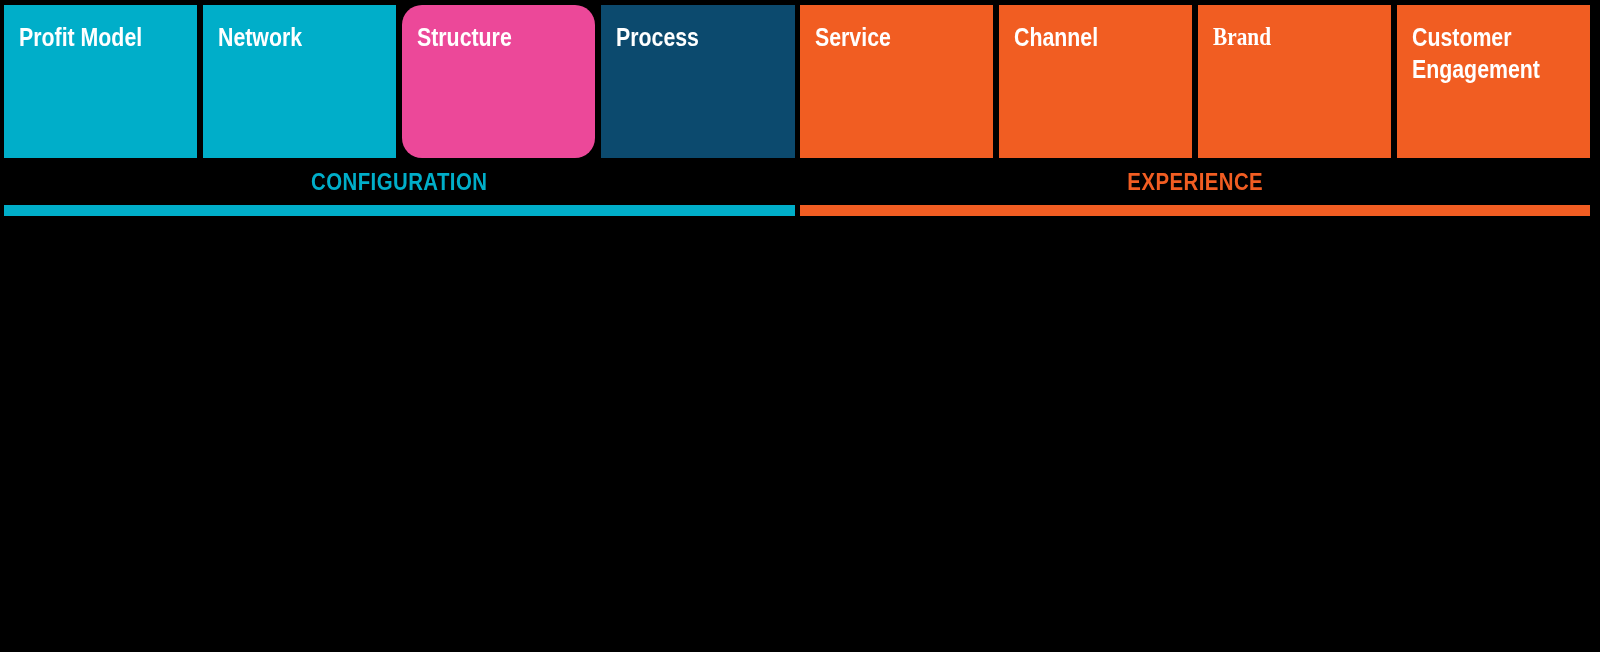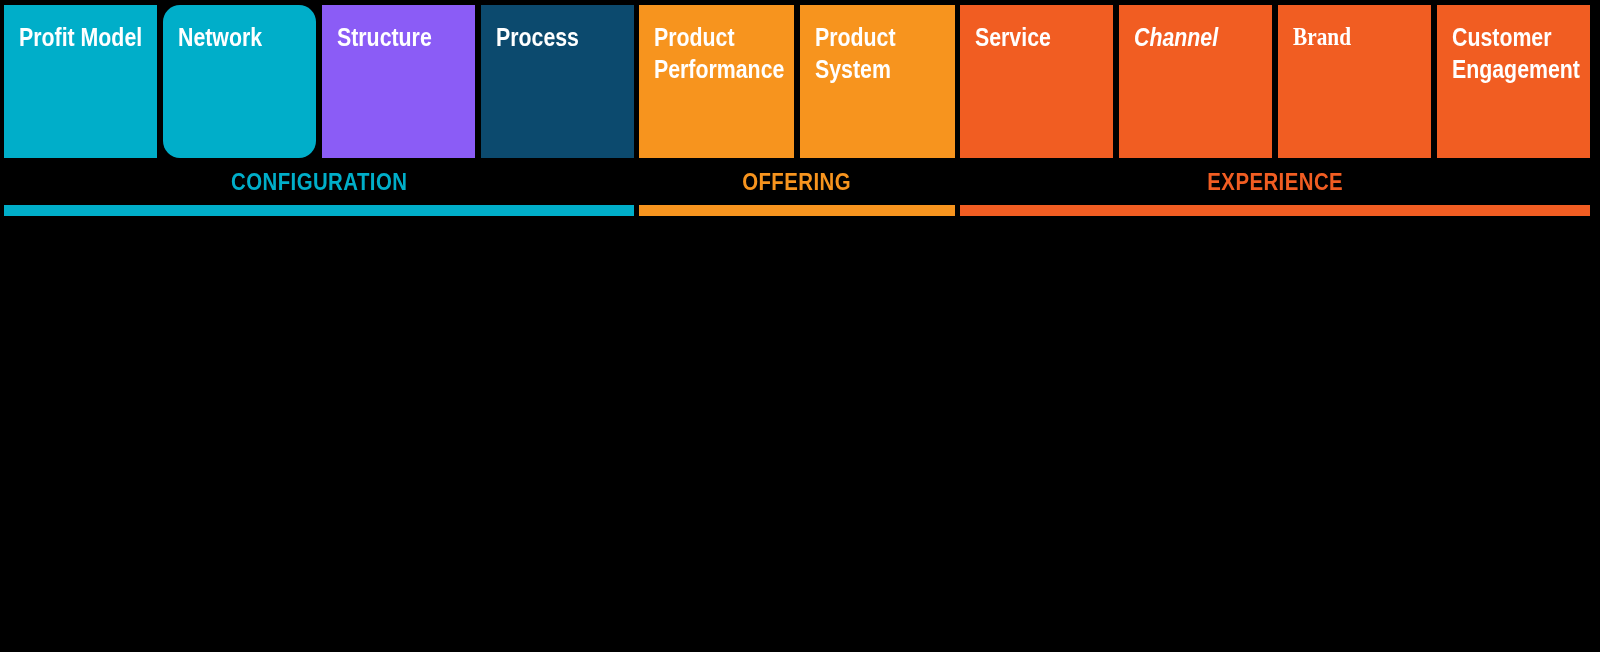--- a/index.html
+++ b/index.html
@@ -68,57 +68,44 @@
 <body>
 
 <div class="canvas">
   <div class="sections" id="sections">
   <div class="section" style="flex-grow: 4;">
     <div class="boxes">
   <div class="box" style="background: rgb(0, 174, 201);">
     <span class="box-label">Profit Model</span>
   </div>
 
-  <div class="box" style="background: rgb(0, 174, 201); border-radius: 17px;">
+  <div class="box" style="background: rgb(0, 174, 201);">
     <span class="box-label">Network</span>
   </div>
 
-  <div class="box" style="background: #8b5cf6;">
+  <div class="box" style="background: #ec4899; border-radius: 20px;">
     <span class="box-label">Structure</span>
   </div>
 
   <div class="box" style="background: #0c4a6e;">
     <span class="box-label">Process</span>
   </div>
 </div>
     <div class="section-label" style="color: rgb(0, 174, 201);">CONFIGURATION</div>
     <div class="section-bar" style="background: rgb(0, 174, 201);"></div>
   </div>
 
-  <div class="section" style="flex-grow: 2;">
-    <div class="boxes">
-  <div class="box" style="background: rgb(247, 148, 30);">
-    <span class="box-label">Product Performance</span>
-  </div>
-
-  <div class="box" style="background: rgb(247, 148, 30);">
-    <span class="box-label">Product System</span>
-  </div>
-</div>
-    <div class="section-label" style="color: rgb(247, 148, 30);">OFFERING</div>
-    <div class="section-bar" style="background: rgb(247, 148, 30);"></div>
-  </div>
 
   <div class="section" style="flex-grow: 4; justify-content: flex-end;">
     <div class="boxes">
   <div class="box" style="background: rgb(241, 93, 34);">
     <span class="box-label">Service</span>
   </div>
 
-  <div class="box" style="background: rgb(241, 93, 34); font-style: italic;">
+  <div class="box" style="background: rgb(241, 93, 34);">
     <span class="box-label">Channel</span>
   </div>
 
   <div class="box" style="background: rgb(241, 93, 34); font-family: Liberation Serif, serif;">
     <span class="box-label">Brand</span>
   </div>
 
   <div class="box" style="background: rgb(241, 93, 34);">
     <span class="box-label">Customer Engagement</span>
   </div>

